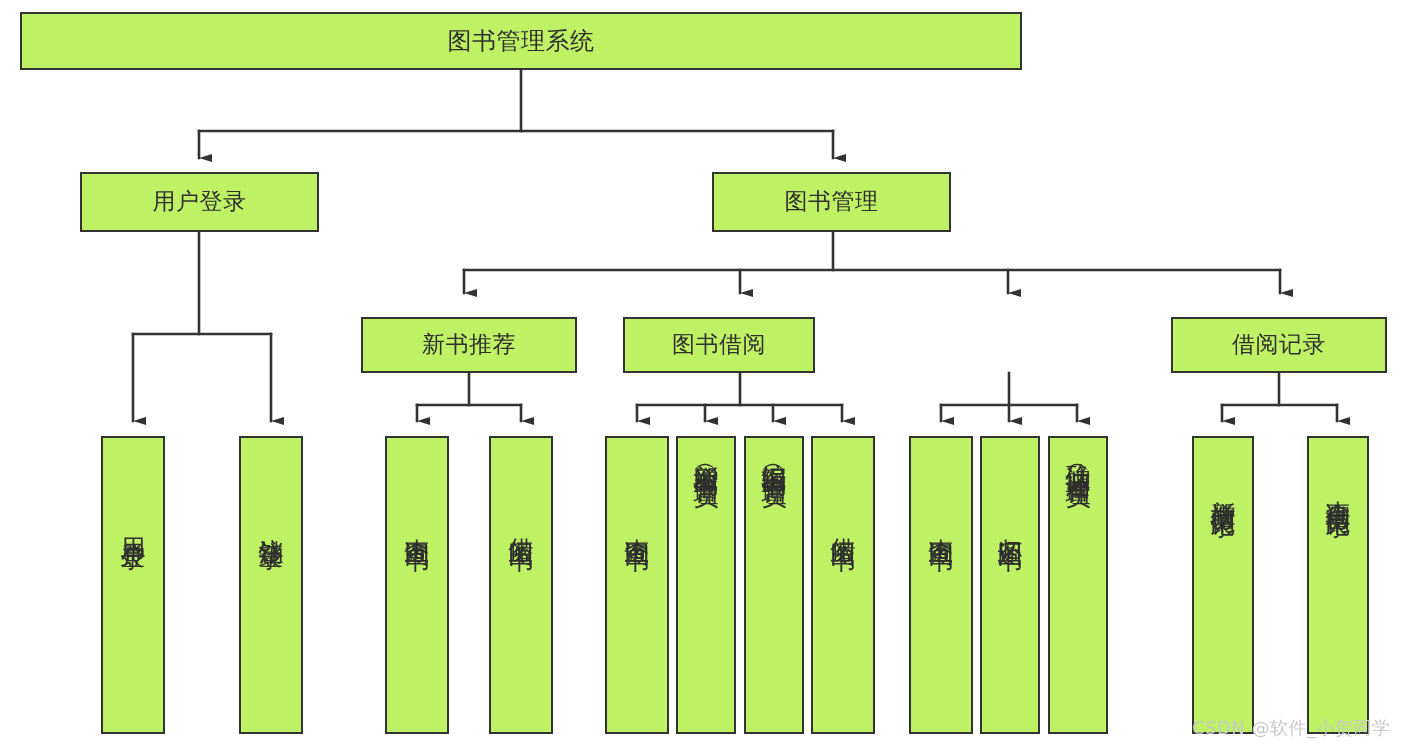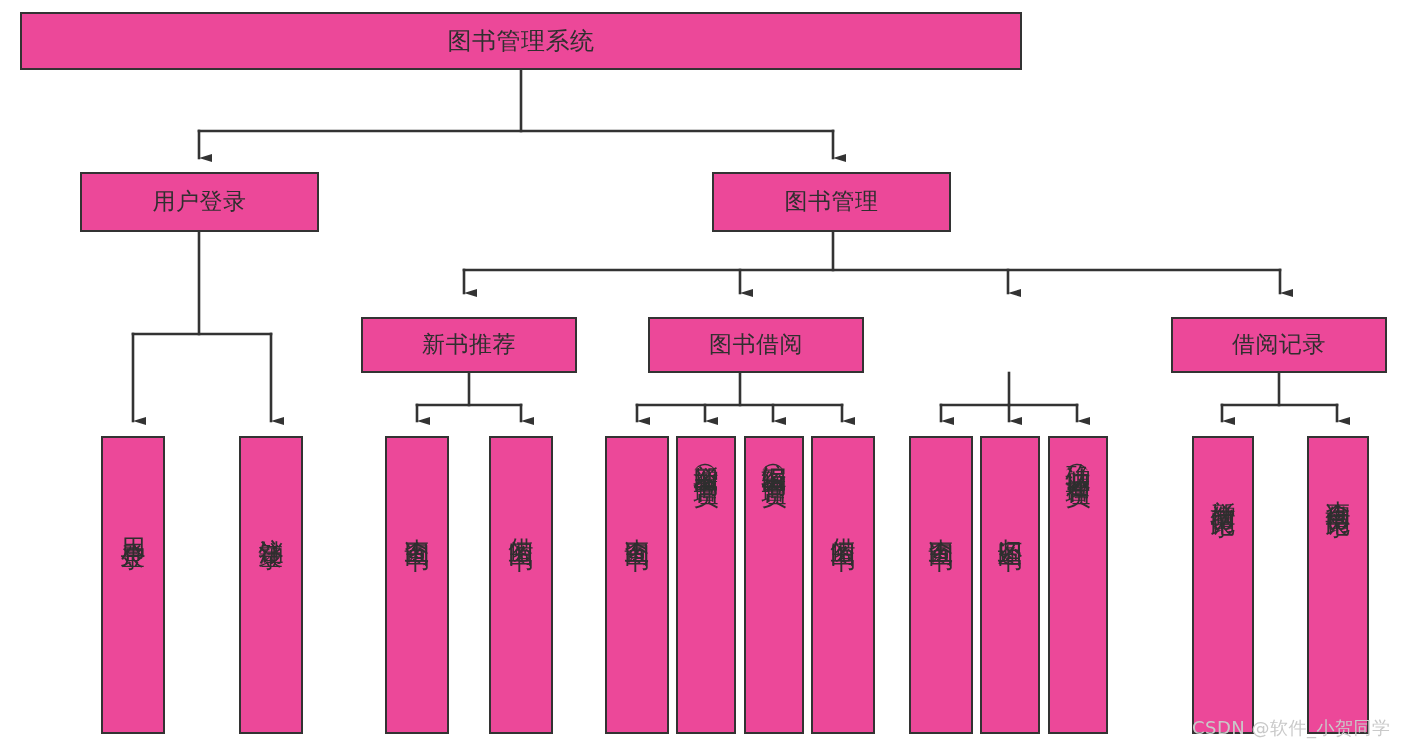--- a/index.html
+++ b/index.html
@@ -23,21 +23,21 @@
     position: absolute;
     left: 0;
     top: 0;
     width: 1405px;
     height: 747px;
     pointer-events: none;
   }
   .node {
     position: absolute;
     box-sizing: border-box;
-    background: #ec4899;
+    background: #bef264;
     border: 2px solid #333333;
     display: flex;
     align-items: center;
     justify-content: center;
     z-index: 2;
   }
   .node .label {
     color: #2f2f2f;
     line-height: 1.18;
     white-space: pre;
@@ -136,21 +136,21 @@
   </div>
 
   <div class="node horiz" style="left:712px; top:172px; width:239px; height:60px;">
     <span class="label">图书管理</span>
   </div>
 
   <div class="node horiz" style="left:361px; top:317px; width:216px; height:56px;">
     <span class="label">新书推荐</span>
   </div>
 
-  <div class="node horiz" style="left:648px; top:317px; width:216px; height:56px;">
+  <div class="node horiz" style="left:623px; top:317px; width:192px; height:56px;">
     <span class="label">图书借阅</span>
   </div>
 
 
   <div class="node horiz" style="left:1171px; top:317px; width:216px; height:56px;justify-content:center;">
     <span class="label">借阅记录</span>
   </div>
 
   <div class="node vert" style="left:101px; top:436px; width:64px; height:298px; padding-top:80px;">
     <span class="label">用户登录</span>

